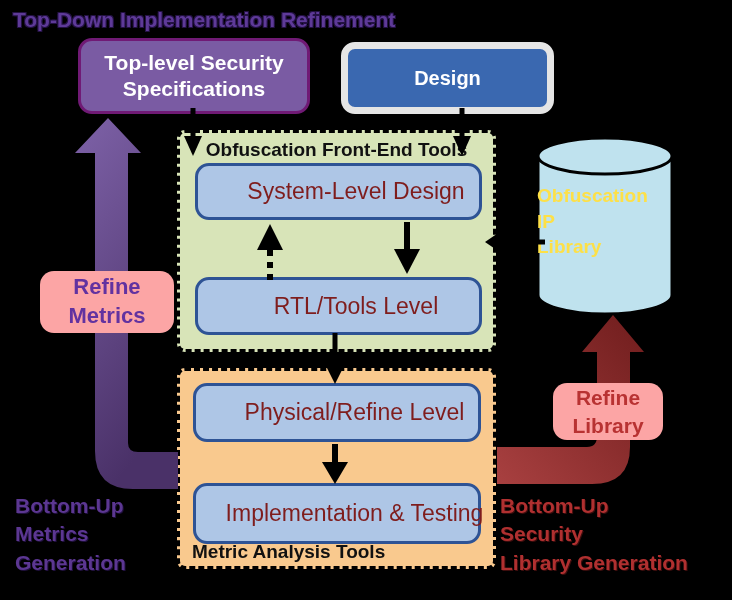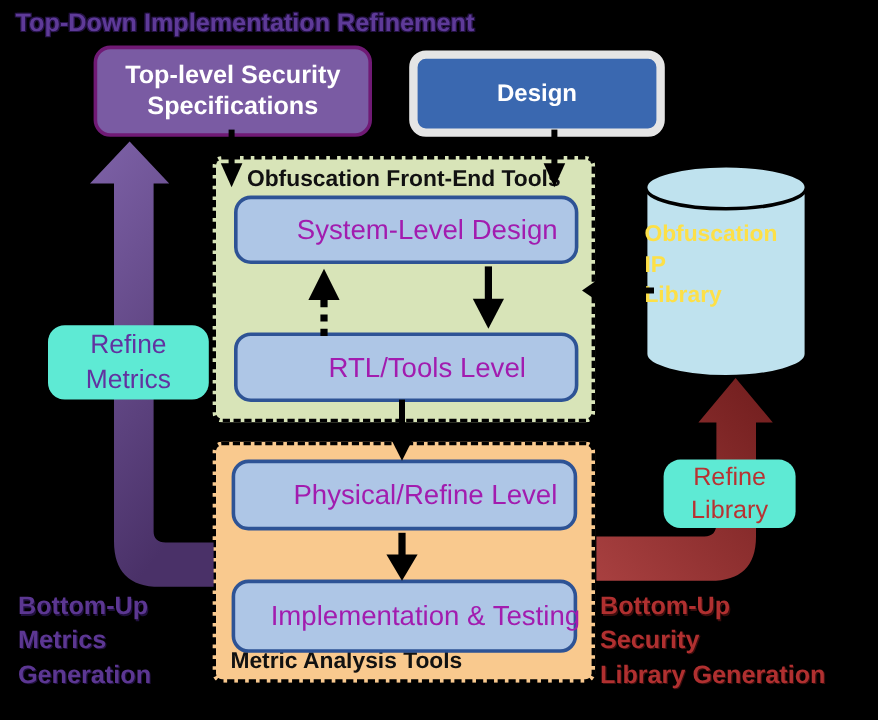--- a/index.html
+++ b/index.html
@@ -30,36 +30,36 @@
   #frontend-panel{left:177px;top:130px;width:319px;height:222px;background:#d8e4b8;}
   #metric-panel{left:177px;top:368px;width:319px;height:201px;background:#f9c98e;}
   .panel-label{
     position:absolute;font-size:19px;font-weight:bold;color:#111;
   }
   #frontend-label{left:0;right:0;top:6px;text-align:center;}
   #metric-label{left:12px;bottom:3px;}
   .inner-box{
     box-sizing:border-box;background:#aec6e6;border:3px solid #2e5395;border-radius:14px;
     display:flex;align-items:center;justify-content:center;
-    font-size:23px;color:#a21caf;white-space:nowrap;padding-left:35px;
+    font-size:23px;color:#7f1d1d;white-space:nowrap;padding-left:35px;
   }
   #box-system{left:195px;top:163px;width:287px;height:57px;}
   #box-rtl{left:195px;top:277px;width:287px;height:58px;}
   #box-physical{left:193px;top:383px;width:288px;height:59px;}
   #box-impl{left:193px;top:483px;width:288px;height:61px;}
   #cylinder-svg{left:535px;top:135px;width:140px;height:190px;}
   #cylinder-text{
     left:537px;top:183px;width:136px;
     font-size:19px;font-weight:bold;color:#fde047;line-height:1.35;
   }
   #arrow-overlay{left:0;top:0;width:732px;height:600px;pointer-events:none;}
   .white-label{
-    background:#5eead4;border-radius:14px;
+    background:#fca5a5;border-radius:14px;
     display:flex;align-items:center;justify-content:center;text-align:center;
-    font-weight:normal;line-height:1.3;
+    font-weight:bold;line-height:1.3;
   }
   #refine-metrics-label{left:40px;top:271px;width:134px;height:62px;
     color:#6232a0;font-size:22px;}
   #refine-library-label{left:553px;top:383px;width:110px;height:57px;
     color:#b83232;font-size:21px;}
   .bottom-text{
     text-align:left;font-weight:bold;font-size:21px;line-height:1.35;
   }
   #bottom-metrics-text{left:15px;top:492px;width:172px;color:#5c3792;
     text-shadow:1px 1px 0 #20103e;}

